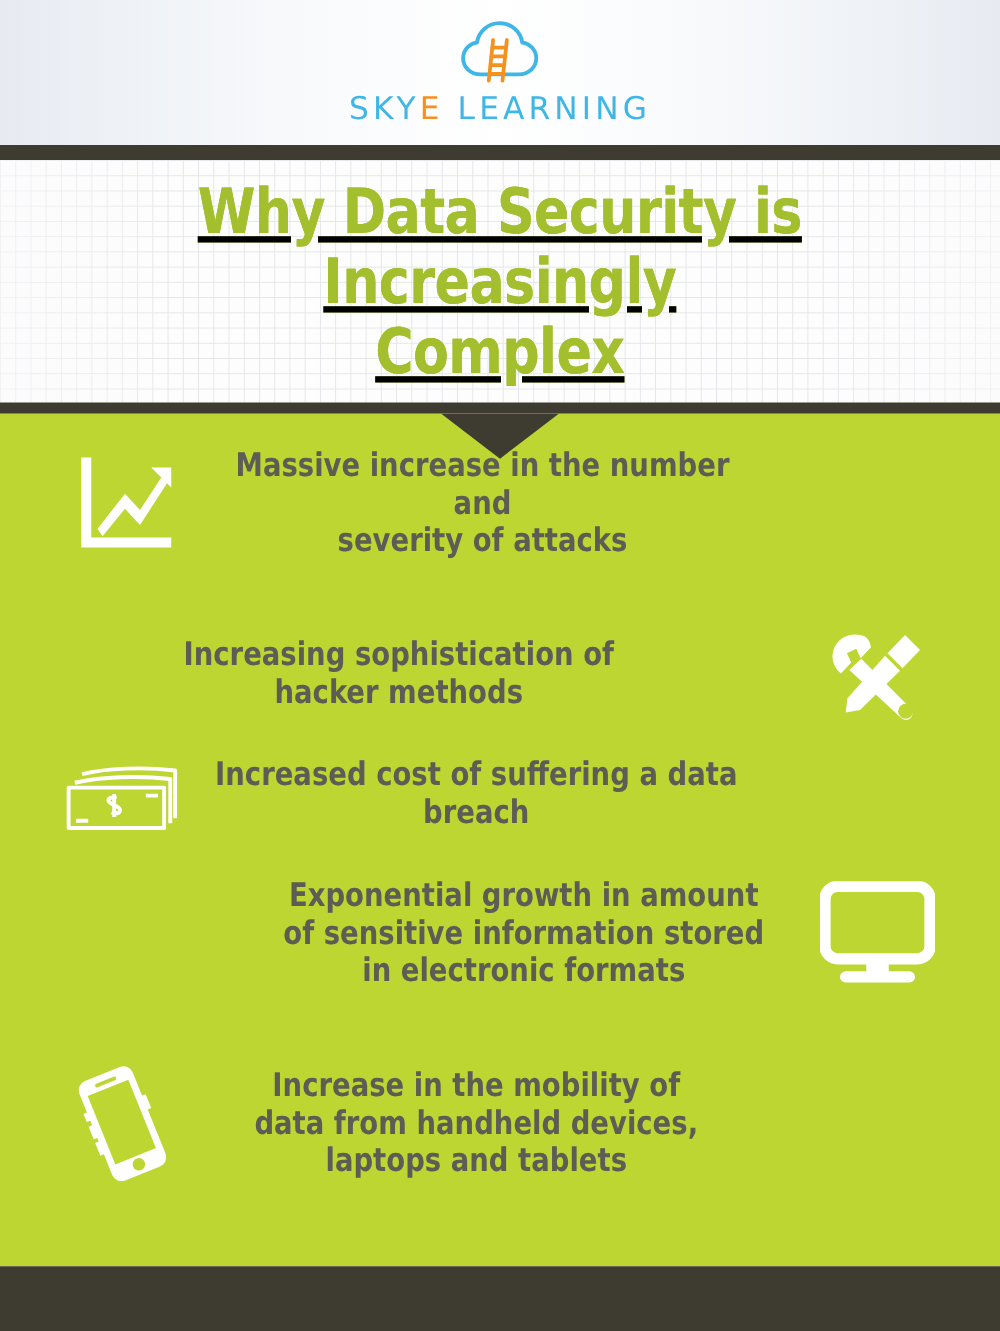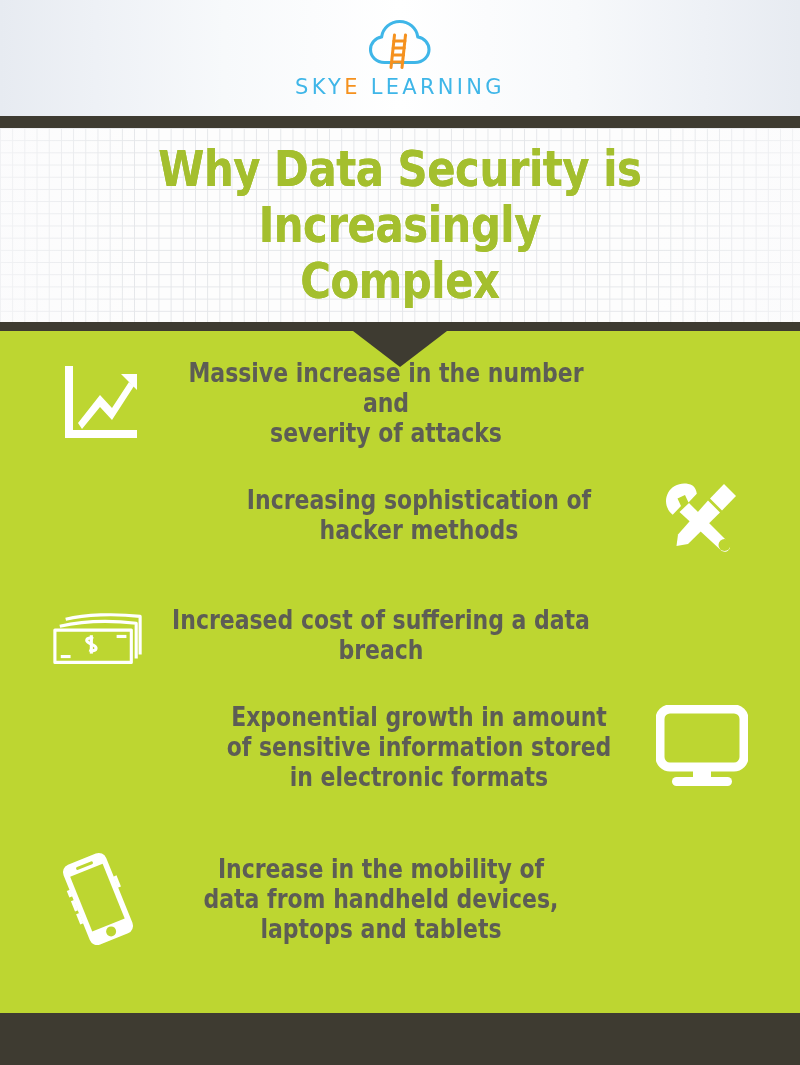--- a/index.html
+++ b/index.html
@@ -26,21 +26,21 @@
         #ffffff 50%,
         #f7f9fb 72%,
         #eef1f6 88%,
         #e7ebf1 100%);
     display:flex; flex-direction:column;
     align-items:center; justify-content:center;
   }
   .logo-mark { width:66px; height:52px; display:block; }
   .logo-word {
     margin-top:5px;
-    font-size:21px;
+    font-size:25px;
     letter-spacing:3.3px;
     font-weight:400;
     color:#3fb6e8;
     font-family:"DejaVu Sans", sans-serif;
     white-space:nowrap;
   }
   .logo-word .accent { color:#f5911e; }
 
   
   .rule-top {
@@ -50,21 +50,21 @@
 
   
   .title-band {
     position:absolute; left:0; top:128px; width:800px; height:194px;
     background-color:#fdfdfd;
     background-image:
       linear-gradient(to right, #e4e6e9 1px, transparent 1px),
       linear-gradient(to bottom, #e4e6e9 1px, transparent 1px);
     background-size:12.2px 12.2px;
     background-position:0 0;
-    display:flex; align-items:center; justify-content:center;
+    display:flex; align-items:center; justify-content:center;text-decoration:underline;
   }
   .title-band::after{
     content:"";
     position:absolute; left:0; right:0; top:0; bottom:0;
     background:linear-gradient(to right, rgba(250,250,252,0.55), rgba(255,255,255,0) 18%, rgba(255,255,255,0) 82%, rgba(250,250,252,0.55));
     pointer-events:none;
   }
   .title {
     position:relative; z-index:2;
     text-align:center;
@@ -136,21 +136,21 @@
     font-family:"DejaVu Sans Condensed","Liberation Sans Narrow","Liberation Sans", sans-serif;
     font-weight:bold;
     font-size:26px;
     line-height:30px;
     transform:scaleX(0.94);
     padding:0 6px;
   }
 
   
   #row-1 { top:24px;  }
-  #row-2 { top:136px; }
+  #row-2 { top:160px;justify-content:space-between; }
   #row-3 { top:256px; }
   #row-4 { top:368px; }
   #row-5 { top:520px;align-items:center; }
 
   #row-1 .row-text { width:480px; flex:0 0 480px; }
   #row-2 .row-text { width:470px; flex:0 0 470px; margin-left:34px;}
   #row-3 .row-text { width:470px; flex:0 0 470px; }
   #row-4 .row-text { width:470px; flex:0 0 470px; margin-left:18px;}
   #row-5 .row-text { width:470px; flex:0 0 470px; }
 </style>

